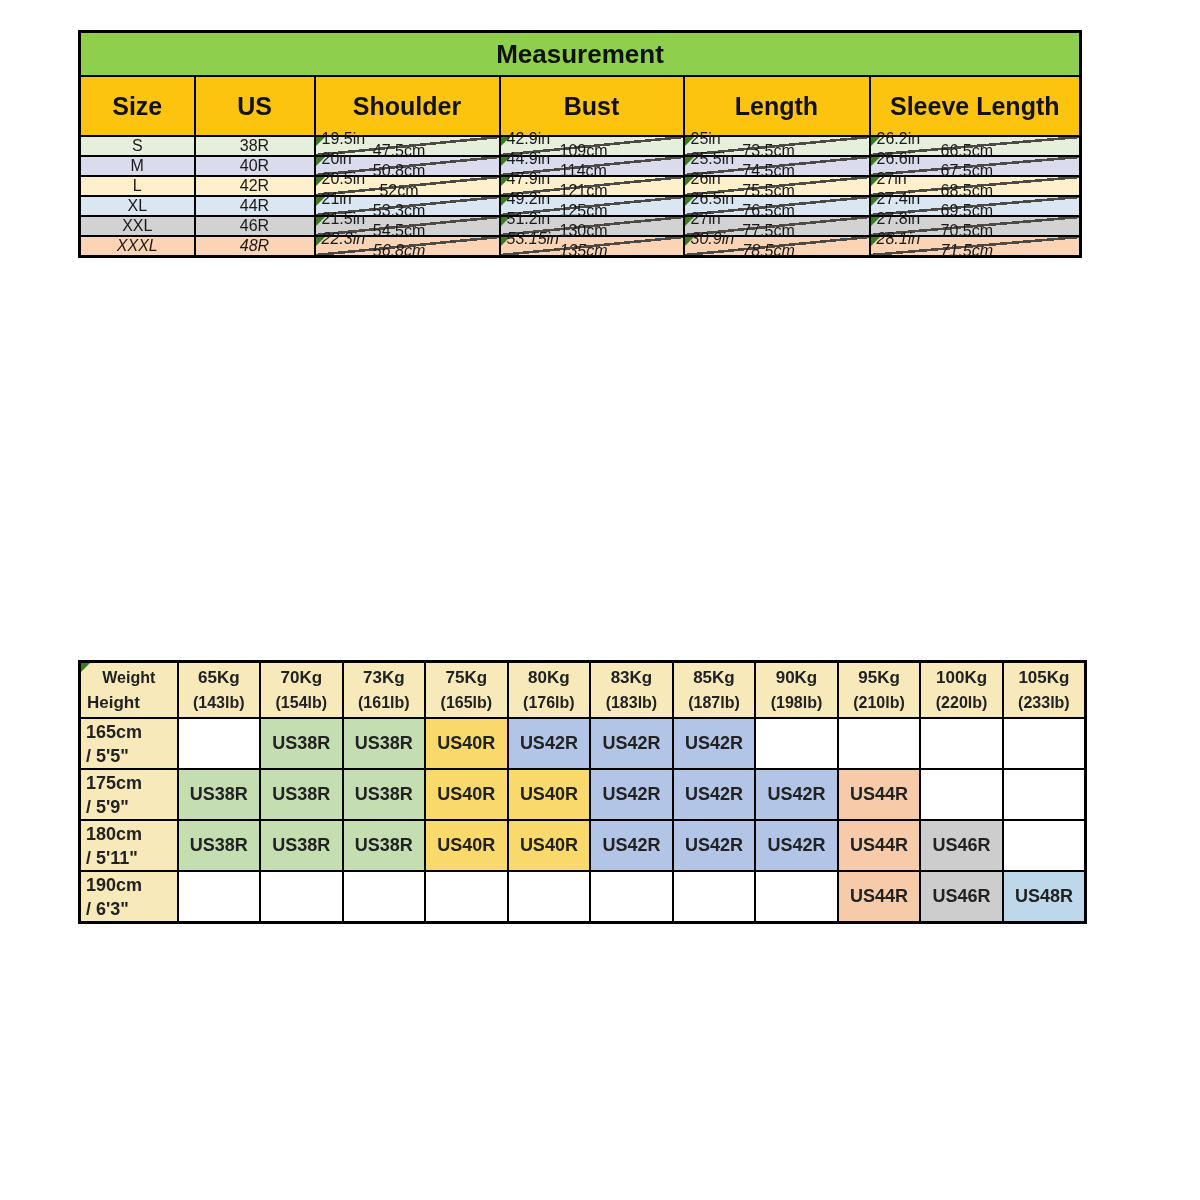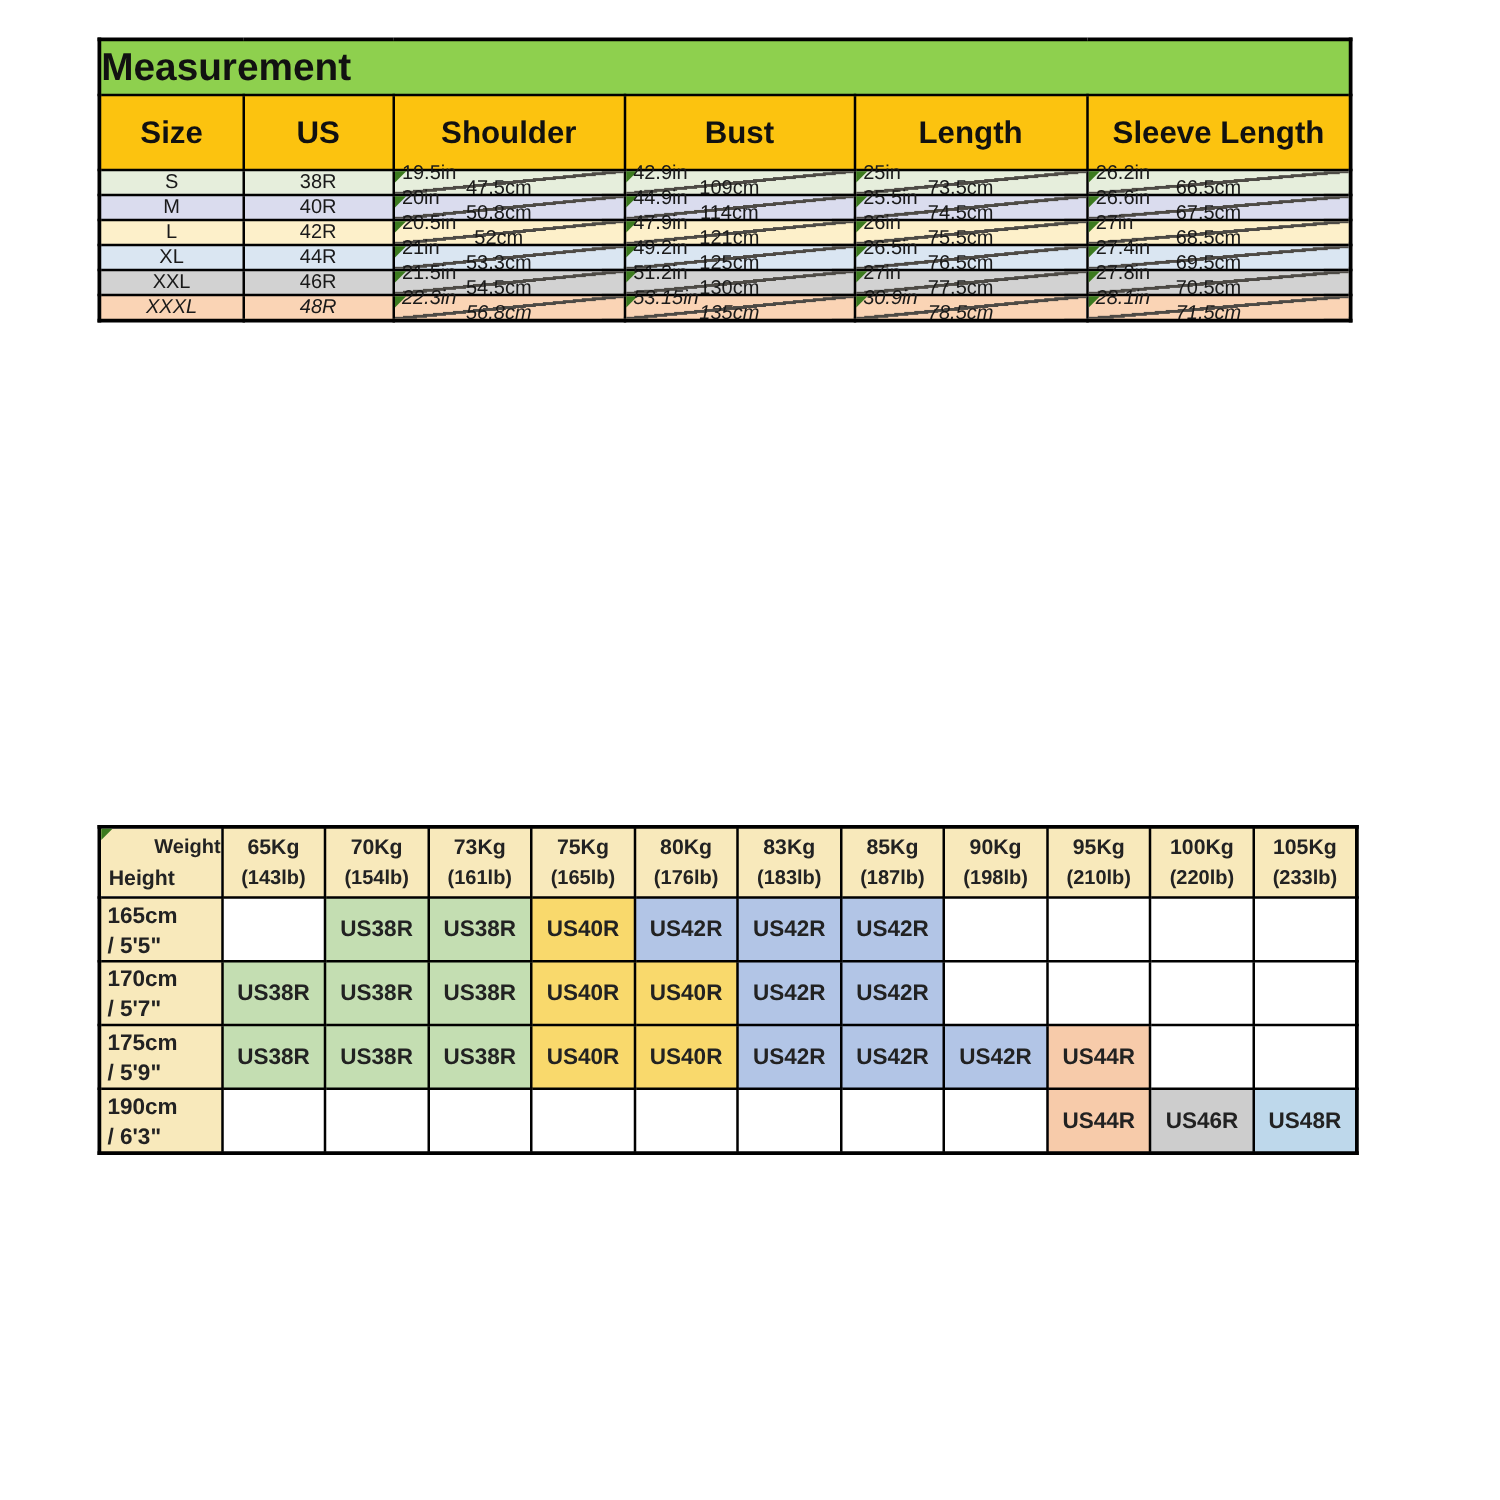--- a/index.html
+++ b/index.html
@@ -24,23 +24,23 @@
   .m-table {
     position: absolute;
     left: 78px; top: 30px;
     width: 1001px;
     border: 3px solid #000;
   }
   .m-table th, .m-table td { border: 2px solid #000; padding: 0; }
   .m-title {
     background: var(--title-bg);
     height: 42px;
-    font-size: 31px;
+    font-size: 26px;
     font-weight: bold;
-    text-align: left;
+    text-align: center;
     color: #111;
   }
   .m-head th {
     background: var(--header-bg);
     height: 58px;
     font-size: 25px;
     font-weight: bold;
     text-align: center;
     color: #111;
     margin-top: 16px;
@@ -86,21 +86,21 @@
     background: var(--chart-header-bg);
     height: 54px;
     font-size: 17px;
     font-weight: bold;
     text-align: center;
     line-height: 25px;
     color: #222;
   }
   .s-table thead th div:nth-child(2) { font-size: 16px; }
   .corner { position: relative; }
-  .corner-top  { text-align: right; }
+  .corner-top  { text-align: center; }
   .corner-bottom { text-align: left; padding-left: 6px; }
   .s-table tbody th {
     background: var(--chart-header-bg);
     height: 49px;
     font-size: 18px;
     font-weight: bold;
     text-align: left;
     padding-left: 5px;
     line-height: 24px;
     color: #222;
@@ -370,50 +370,50 @@
           <td style="background-color: rgb(178, 197, 230);">US42R</td>
           <td style="background-color: rgb(178, 197, 230);">US42R</td>
           <td style="background-color: rgb(178, 197, 230);">US42R</td>
           <td></td>
           <td></td>
           <td></td>
           <td></td>
         </tr>
         <tr>
           <th>
-            <div>170cm</div>
-            <div>/ 5'7"</div>
+            <div>175cm</div>
+            <div>/ 5'9"</div>
           </th>
           <td style="background-color: rgb(196, 222, 178);">US38R</td>
           <td style="background-color: rgb(196, 222, 178);">US38R</td>
           <td style="background-color: rgb(196, 222, 178);">US38R</td>
           <td style="background-color: rgb(249, 217, 108);">US40R</td>
           <td style="background-color: rgb(249, 217, 108);">US40R</td>
           <td style="background-color: rgb(178, 197, 230);">US42R</td>
           <td style="background-color: rgb(178, 197, 230);">US42R</td>
-          <td></td>
-          <td></td>
+          <td style="background-color: rgb(178, 197, 230);">US42R</td>
+          <td style="background-color: rgb(247, 203, 170);">US44R</td>
           <td></td>
           <td></td>
         </tr>
         <tr>
           <th>
-            <div>175cm</div>
-            <div>/ 5'9"</div>
+            <div>180cm</div>
+            <div>/ 5'11"</div>
           </th>
           <td style="background-color: rgb(196, 222, 178);">US38R</td>
           <td style="background-color: rgb(196, 222, 178);">US38R</td>
           <td style="background-color: rgb(196, 222, 178);">US38R</td>
           <td style="background-color: rgb(249, 217, 108);">US40R</td>
           <td style="background-color: rgb(249, 217, 108);">US40R</td>
           <td style="background-color: rgb(178, 197, 230);">US42R</td>
           <td style="background-color: rgb(178, 197, 230);">US42R</td>
           <td style="background-color: rgb(178, 197, 230);">US42R</td>
           <td style="background-color: rgb(247, 203, 170);">US44R</td>
-          <td></td>
+          <td style="background-color: rgb(205, 205, 205);">US46R</td>
           <td></td>
         </tr>
         <tr>
           <th>
             <div>190cm</div>
             <div>/ 6'3"</div>
           </th>
           <td></td>
           <td></td>
           <td></td>

